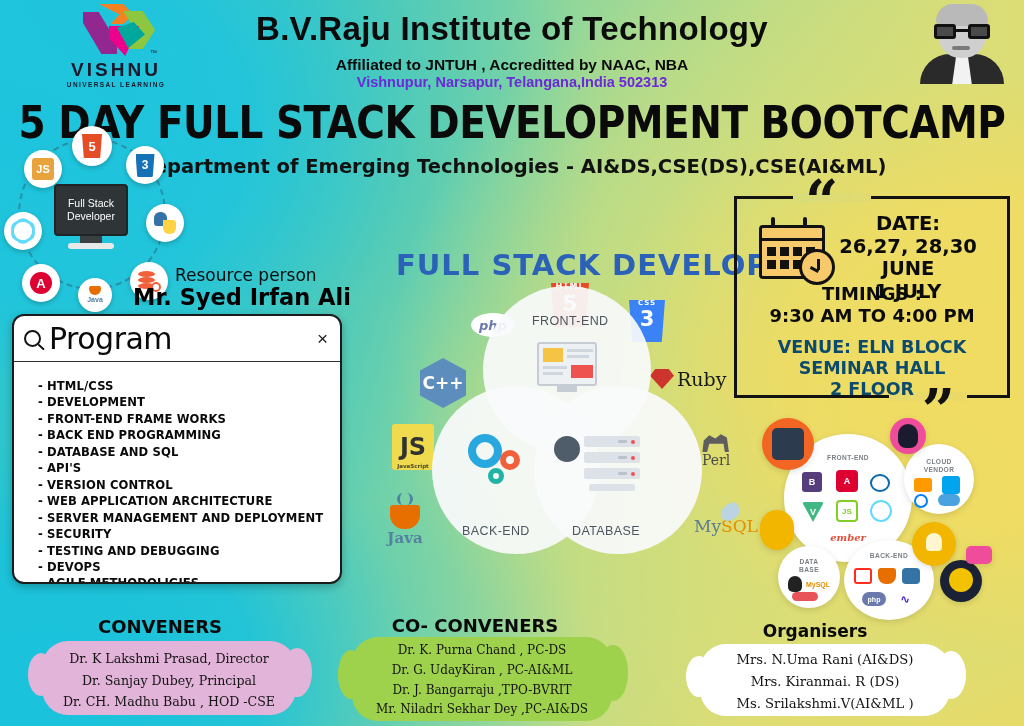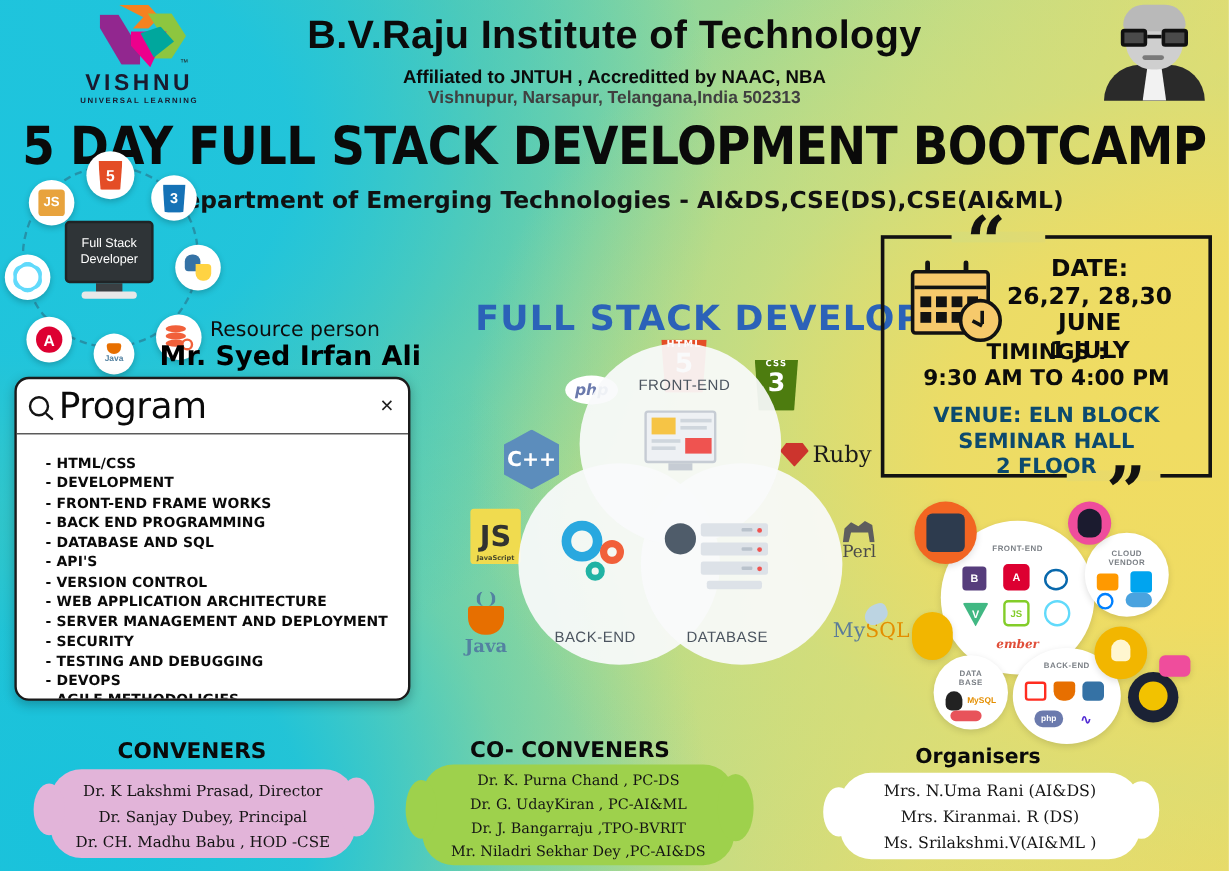--- a/index.html
+++ b/index.html
@@ -32,21 +32,21 @@
              color:#1a1a2e; line-height:1; margin-top:4px; }
   .vl-sub { text-align:center; font-weight:bold; font-size:6.5px; letter-spacing:1.4px;
             color:#1a1a2e; margin-top:2px; }
   .tm { position:absolute; right:-2px; bottom:0; font-size:7px; color:#222; }
 
   .inst-title { position:absolute; left:0; right:0; top:10px; text-align:center;
                 font-size:33px; font-weight:bold; color:#0b0b0b; letter-spacing:.3px; }
   .inst-sub1 { position:absolute; left:0; right:0; top:56px; text-align:center;
                font-size:15.5px; font-weight:bold; color:#0b0b0b; }
   .inst-sub2 { position:absolute; left:0; right:0; top:74px; text-align:center;
-               font-size:14.5px; font-weight:bold; color:#404040; }
+               font-size:14.5px; font-weight:bold; color:#6d28d9; }
 
   .founder { position:absolute; right:14px; top:2px; width:96px; height:82px; }
   .f-head { position:absolute; left:24px; top:6px; width:48px; height:50px;
             background:#cfcfcf; border-radius:50% 50% 46% 46%; }
   .f-hair { position:absolute; left:22px; top:2px; width:52px; height:22px;
             background:#b9b9b9; border-radius:26px 26px 8px 8px; }
   .f-glass { position:absolute; left:20px; top:22px; width:56px; height:15px; }
   .f-gl, .f-gr { position:absolute; top:0; width:22px; height:15px;
                  border:3px solid #111; border-radius:3px; background:#4a4a4a; }
   .f-gl { left:0; } .f-gr { right:0; }
@@ -151,21 +151,21 @@
   
   .lg { position:absolute; font-family:"DejaVu Sans", sans-serif; }
   .lg-php { left:471px; top:313px; width:44px; height:24px; background:#fff;
             border-radius:50%; color:#6b7aad; font-size:13px; font-weight:bold;
             font-style:italic; display:flex; align-items:center; justify-content:center; }
   .lg-html5 { left:551px; top:283px; width:38px; height:44px; background:#e44d26;
               clip-path:polygon(0 0,100% 0,91% 100%,50% 112%,9% 100%);
               color:#fff; text-align:center; font-size:22px; font-weight:bold;
               padding-top:12px; }
   .lg-html5 span { font-size:8px; display:block; margin-top:-13px; letter-spacing:1px;}
-  .lg-css3 { left:629px; top:300px; width:36px; height:42px; background:#4d7c0f;
+  .lg-css3 { left:629px; top:300px; width:36px; height:42px; background:#3b82f6;
              clip-path:polygon(0 0,100% 0,91% 100%,50% 112%,9% 100%);
              color:#fff; text-align:center; font-size:21px; font-weight:bold;
              padding-top:12px; }
   .lg-css3 span { font-size:7px; display:block; margin-top:-13px; letter-spacing:1px;}
   .lg-cpp { left:420px; top:358px; width:46px; height:50px; background:#5c8dbc;
             clip-path:polygon(50% 0,100% 25%,100% 75%,50% 100%,0 75%,0 25%);
             color:#fff; font-size:17px; font-weight:bold;
             display:flex; align-items:center; justify-content:center; }
   .lg-js { left:392px; top:424px; width:42px; height:46px; background:#f0db4f;
            color:#323330; font-size:24px; font-weight:bold;

